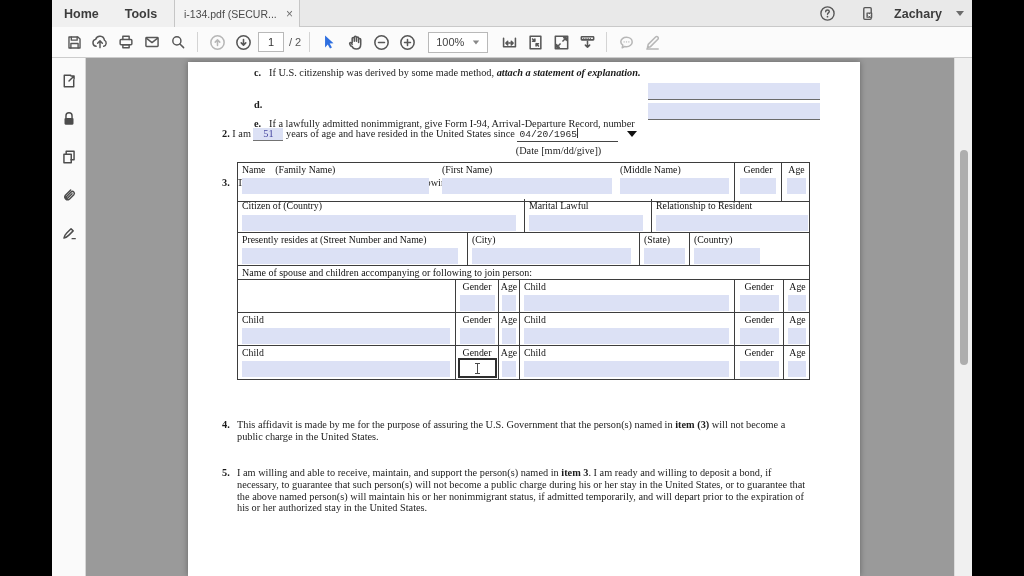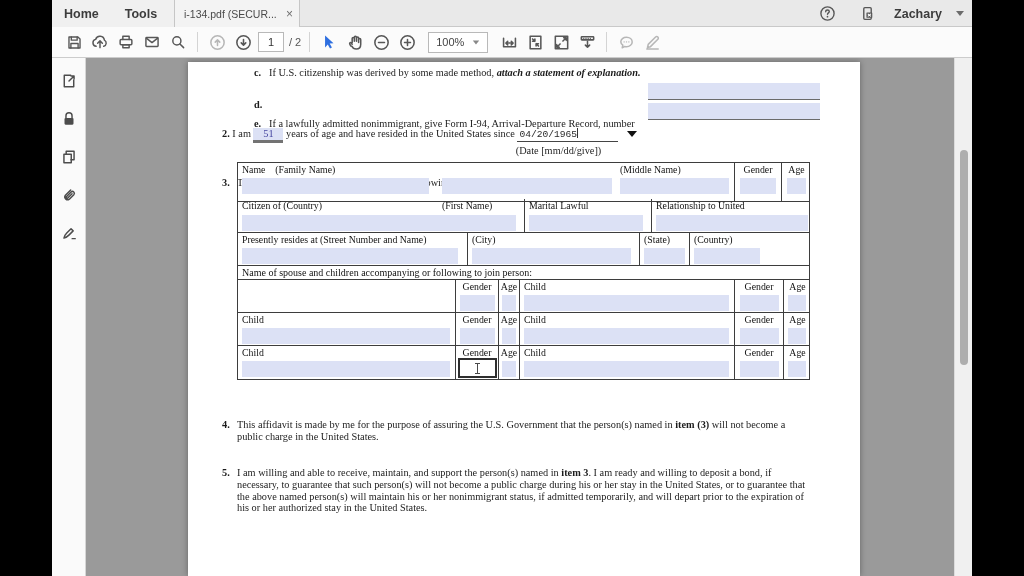--- a/index.html
+++ b/index.html
@@ -69,21 +69,21 @@
         border-left:1px solid #3d3d3d;border-right:1px solid #3d3d3d;}
   .trow.first{border-top:1px solid #3d3d3d;}
   .cell{position:absolute;top:0;bottom:0;}
   .vline{border-left:1px solid #3d3d3d;}
   .clabel{position:absolute;left:4px;top:1px;}
   .ccenter{text-align:center;left:0;right:0;}
   .cfield{position:absolute;top:15px;height:16px;background:#dce1f5;}
   .focus-field{position:absolute;background:#fff;border:2px solid #2f2f2f;display:flex;
                align-items:center;justify-content:center;}
   .age-inline{display:inline-block;width:30px;text-align:center;background:#dce1f5;
-              border-bottom:3px solid #737373;color:#4646a0;font-size:10.3px;}
+              border-bottom:1px solid #737373;color:#4646a0;font-size:10.3px;}
   .date-wrap{position:relative;display:inline-block;border-bottom:1px solid #444;
              width:101px;padding-left:2px;}
   .tcaret{display:inline-block;width:1px;height:10px;background:#333;vertical-align:-1px;}
   .drop-tri{width:0;height:0;border-left:5px solid transparent;border-right:5px solid transparent;
             border-top:6px solid #111;display:inline-block;margin-left:6px;}
 </style>
 </head>
 <body>
 
 <div class="screen">
@@ -296,21 +296,21 @@
           <div class="abs ftext" style="left:318px;top:83px;width:105px;text-align:center;">(Date [mm/dd/give])</div>
 
           <div class="abs ftext hang" style="left:34px;top:91px;width:600px;">
             <span class="marker">3.</span>
             <span>This affidavit is executed on behalf of the following person:</span>
           </div>
 
           <div class="trow first" style="top:100px;height:40px;font-family:Liberation Serif, serif;">
             <div class="cell" style="left:0;width:496px;">
               <span class="clabel tbl-label">Name    (Family Name)</span>
-              <span class="clabel tbl-label" style="left:204px;margin-top:36px;">(First Name)</span>
+              <span class="clabel tbl-label" style="left:204px;">(First Name)</span>
               <span class="clabel tbl-label" style="left:382px;">(Middle Name)</span>
               <div class="cfield" style="left:4px;width:187px;"></div>
               <div class="cfield" style="left:204px;width:170px;"></div>
               <div class="cfield" style="left:382px;width:109px;"></div>
             </div>
             <div class="cell vline" style="left:496px;width:47px;">
               <span class="clabel tbl-label ccenter">Gender</span>
               <div class="cfield" style="left:5px;width:36px;"></div>
             </div>
             <div class="cell vline" style="left:543px;width:30px;">
@@ -322,21 +322,21 @@
           <div class="trow" style="top:137px;height:34px;">
             <div class="cell" style="left:0;width:286px;">
               <span class="clabel tbl-label">Citizen of (Country)</span>
               <div class="cfield" style="left:4px;width:274px;top:16px;"></div>
             </div>
             <div class="cell vline" style="left:286px;width:127px;">
               <span class="clabel tbl-label">Marital Lawful</span>
               <div class="cfield" style="left:4px;width:114px;top:16px;"></div>
             </div>
             <div class="cell vline" style="left:413px;width:160px;">
-              <span class="clabel tbl-label">Relationship to United</span>
+              <span class="clabel tbl-label">Relationship to Resident</span>
               <div class="cfield" style="left:4px;width:152px;top:16px;"></div>
             </div>
           </div>
 
           <div class="trow" style="top:171px;height:33px;text-align:center;">
             <div class="cell" style="left:0;width:229px;">
               <span class="clabel tbl-label">Presently resides at (Street Number and Name)</span>
               <div class="cfield" style="left:4px;width:216px;"></div>
             </div>
             <div class="cell vline" style="left:229px;width:172px;">

